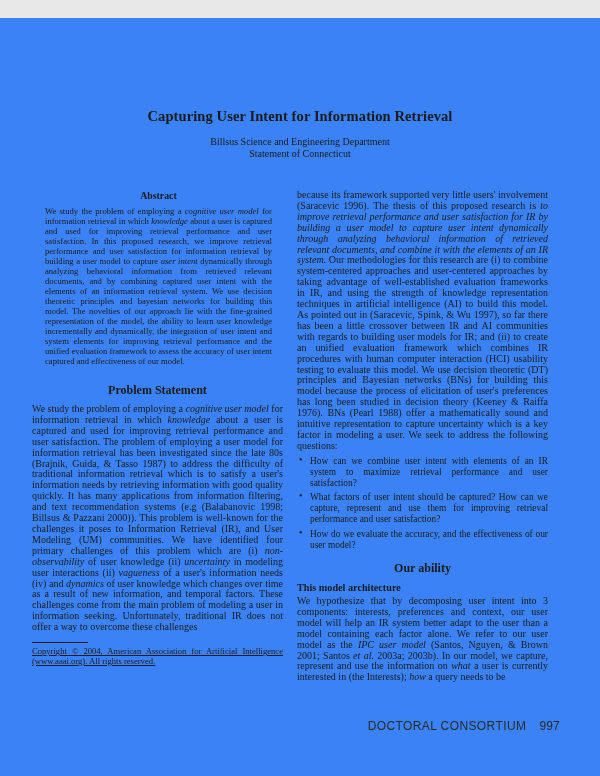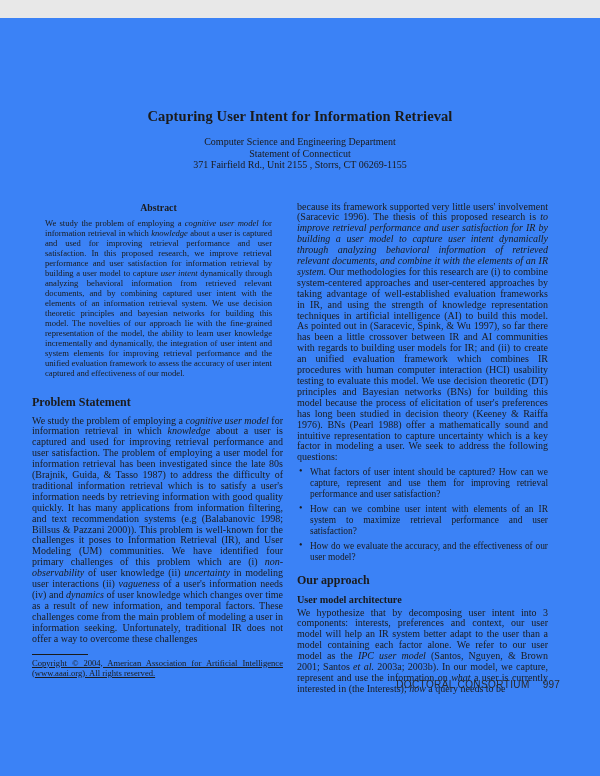--- a/index.html
+++ b/index.html
@@ -60,21 +60,21 @@
     line-height: 11px;
     margin: 0 0 5px 0;
   }
   .abstract-text {
     margin: 0;
     font-size: 8.6px;
     line-height: 10px;
     text-align: justify;
   }
   .section-heading {
-    text-align: left;
+    text-align: center;
     font-weight: bold;
     font-size: 12px;
     line-height: 14px;
     margin: 17px 0 7px 0;
   }
   .section-heading.first-right { margin-top: 10px; }
   .subsection-heading {
     font-weight: bold;
     font-size: 10.2px;
     line-height: 12px;
@@ -119,40 +119,39 @@
   .bullet-list li::before {
     content: "\2022";
     position: absolute;
     left: 2px;
     top: -1px;
     font-size: 10px;
   }
   
   .page-footer {
     position: absolute;
-    top: 661px;
+    top: 701px;
     right: 40px;
     font-family: "Liberation Sans", "DejaVu Sans", sans-serif;
-    font-size: 10px;
+    font-size: 12px;
     letter-spacing: 0.4px;
     color: #2a2a2a;
     white-space: nowrap;
   }
   .page-footer .pageno { margin-left: 13px; letter-spacing: 0.2px; }
 </style>
 </head>
 <body>
 
 <div class="page">
 
   <div class="head-block">
     <h1 class="paper-title">Capturing User Intent for Information Retrieval</h1>
-    <div class="affil-line">Computer Science and Engineering Department</div>
+    <div class="affil-line">Billsus Science and Engineering Department</div>
     <div class="affil-line">Statement of Connecticut</div>
-    <div class="affil-line">371 Fairfield Rd., Unit 2155 , Storrs, CT 06269-1155</div>
   </div>
 
   <div class="columns">
 
     <div class="col">
       <div class="abstract-block">
         <div class="abstract-heading">Abstract</div>
         <p class="abstract-text"><span>We study the problem of employing a </span><span class="it">cognitive user model</span><span> for information retrieval in which </span><span class="it">knowledge</span><span> about a user is captured and used for improving retrieval performance and user satisfaction. In this proposed research, we improve retrieval performance and user satisfaction for information retrieval by building a user model to capture </span><span class="it">user intent</span><span> dynamically through analyzing behavioral information from retrieved relevant documents, and by combining captured user intent with the elements of an information retrieval system. We use decision theoretic principles and bayesian networks for building this model. The novelties of our approach lie with the fine-grained representation of the model, the ability to learn user knowledge incrementally and dynamically, the integration of user intent and system elements for improving retrieval performance and the unified evaluation framework to assess the accuracy of user intent captured and effectiveness of our model.</span></p>
       </div>
 
@@ -162,27 +161,27 @@
       <div class="footnote-block">
         <div class="footnote-rule"></div>
         <p class="footnote-text">Copyright © 2004, American Association for Artificial Intelligence (www.aaai.org). All rights reserved.</p>
       </div>
     </div>
 
     <div class="col">
       <p class="body-par"><span>because its framework supported very little users' involvement (Saracevic 1996). The thesis of this proposed research is </span><span class="it">to improve retrieval performance and user satisfaction for IR by building a user model to capture user intent dynamically through analyzing behavioral information of retrieved relevant documents, and combine it with the elements of an IR system.</span><span> Our methodologies for this research are (i) to combine system-centered approaches and user-centered approaches by taking advantage of well-established evaluation frameworks in IR, and using the strength of knowledge representation techniques in artificial intelligence (AI) to build this model. As pointed out in (Saracevic, Spink, &amp; Wu 1997), so far there has been a little crossover between IR and AI communities with regards to building user models for IR; and (ii) to create an unified evaluation framework which combines IR procedures with human computer interaction (HCI) usability testing to evaluate this model. We use decision theoretic (DT) principles and Bayesian networks (BNs) for building this model because the process of elicitation of user's preferences has long been studied in decision theory (Keeney &amp; Raiffa 1976). BNs (Pearl 1988) offer a mathematically sound and intuitive representation to capture uncertainty which is a key factor in modeling a user. We seek to address the following questions:</span></p>
 
       <ul class="bullet-list">
+        <li><span>How can we combine user intent with elements of an IR system to maximize retrieval performance and user satisfaction?</span></li>
         <li><span>What factors of user intent should be captured? How can we capture, represent and use them for improving retrieval performance and user satisfaction?</span></li>
-        <li><span>How can we combine user intent with elements of an IR system to maximize retrieval performance and user satisfaction?</span></li>
         <li><span>How do we evaluate the accuracy, and the effectiveness of our user model?</span></li>
       </ul>
 
-      <h2 class="section-heading first-right">Our approach</h2>
-      <h3 class="subsection-heading">User model architecture</h3>
+      <h2 class="section-heading first-right">Our ability</h2>
+      <h3 class="subsection-heading">This model architecture</h3>
       <p class="body-par"><span>We hypothesize that by decomposing user intent into 3 components: interests, preferences and context, our user model will help an IR system better adapt to the user than a model containing each factor alone. We refer to our user model as the </span><span class="it">IPC user model</span><span> (Santos, Nguyen, &amp; Brown 2001; Santos </span><span class="it">et al.</span><span> 2003a; 2003b). In our model, we capture, represent and use the information on </span><span class="it">what</span><span> a user is currently interested in (the Interests); </span><span class="it">how</span><span> a query needs to be</span></p>
     </div>
 
   </div>
 
   <div class="page-footer">
     <span>DOCTORAL CONSORTIUM</span><span class="pageno">997</span>
   </div>
 
 </div>

